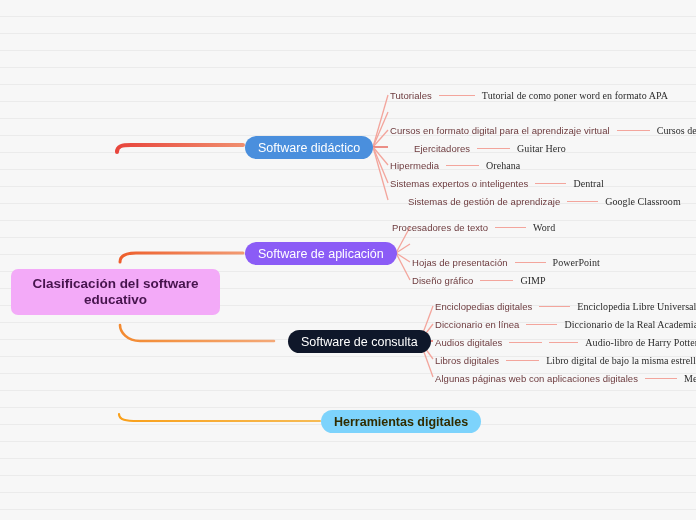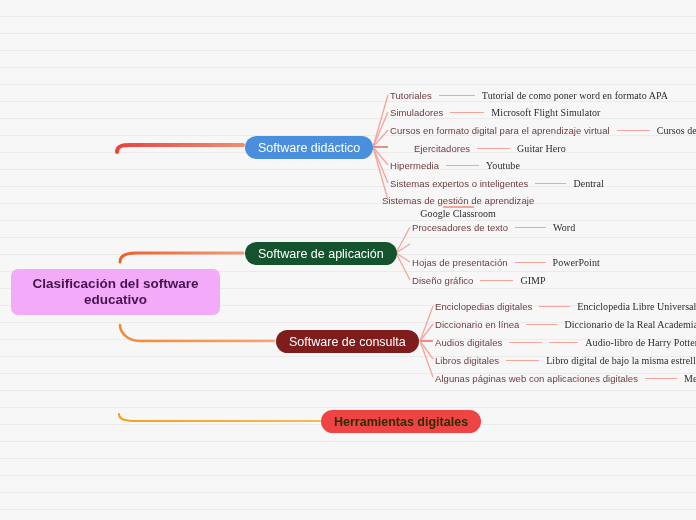--- a/index.html
+++ b/index.html
@@ -71,31 +71,31 @@
     height: 23px;
   }
   #node-didactico {
     left: 245px;
     top: 136px;
     background: #4a8fdd;
   }
   #node-aplicacion {
     left: 245px;
     top: 242px;
-    background: #14532d;
+    background: #8b5cf6;
   }
   #node-consulta {
-    left: 276px;
+    left: 288px;
     top: 330px;
-    background: #7f1d1d;
+    background: #0f172a;
   }
   #node-herramientas {
     left: 321px;
     top: 410px;
-    background: #ef4444;
+    background: #7dd3fc;
     color: #312c00;
     font-weight: bold;
     font-size: 12.5px;
   }
 
   
   .leaf-row {
     position: absolute;
     display: flex;
     align-items: center;
@@ -200,57 +200,52 @@
   <div class="node branch-node" id="node-herramientas">
     <span>Herramientas digitales</span>
   </div>
 
   <div class="leaf-row" style="left:390px; top:89px;">
     <span class="leaf-label">Tutoriales</span>
     <span class="leaf-connector" style="width:36px;"></span>
     <span class="sub-label">Tutorial de como poner word en formato APA</span>
   </div>
 
-  <div class="leaf-row" style="left:390px; top:106px;">
-    <span class="leaf-label">Simuladores</span>
-    <span class="leaf-connector" style="width:34px;"></span>
-    <span class="sub-label">Microsoft Flight Simulator</span>
-  </div>
 
   <div class="leaf-row" style="left:390px; top:124px;">
     <span class="leaf-label">Cursos en formato digital para el aprendizaje virtual</span>
     <span class="leaf-connector" style="width:33px;"></span>
     <span class="sub-label">Cursos de Orehana</span>
   </div>
 
   <div class="leaf-row" style="left:390px; top:142px;margin-left:24px;">
     <span class="leaf-label">Ejercitadores</span>
     <span class="leaf-connector" style="width:33px;"></span>
     <span class="sub-label">Guitar Hero</span>
   </div>
 
   <div class="leaf-row" style="left:390px; top:159px;">
     <span class="leaf-label">Hipermedia</span>
     <span class="leaf-connector" style="width:33px;"></span>
-    <span class="sub-label">Youtube</span>
+    <span class="sub-label">Orehana</span>
   </div>
 
   <div class="leaf-row" style="left:390px; top:177px;">
     <span class="leaf-label">Sistemas expertos o inteligentes</span>
     <span class="leaf-connector" style="width:31px;"></span>
     <span class="sub-label">Dentral</span>
   </div>
 
-  <div class="leaf-row" style="left:382px; top:195px;flex-direction:column;">
+  <div class="leaf-row" style="left:408px; top:195px;">
     <span class="leaf-label">Sistemas de gestión de aprendizaje</span>
     <span class="leaf-connector" style="width:31px;"></span>
     <span class="sub-label">Google Classroom</span>
   </div>
 
-  <div class="leaf-row" style="left:412px; top:221px;">
+  <div class="leaf-row" style="left:392px; top:221px;">
     <span class="leaf-label">Procesadores de texto</span>
     <span class="leaf-connector" style="width:31px;"></span>
     <span class="sub-label">Word</span>
   </div>
 
 
   <div class="leaf-row" style="left:412px; top:256px;">
     <span class="leaf-label">Hojas de presentación</span>
     <span class="leaf-connector" style="width:31px;"></span>
     <span class="sub-label">PowerPoint</span>

